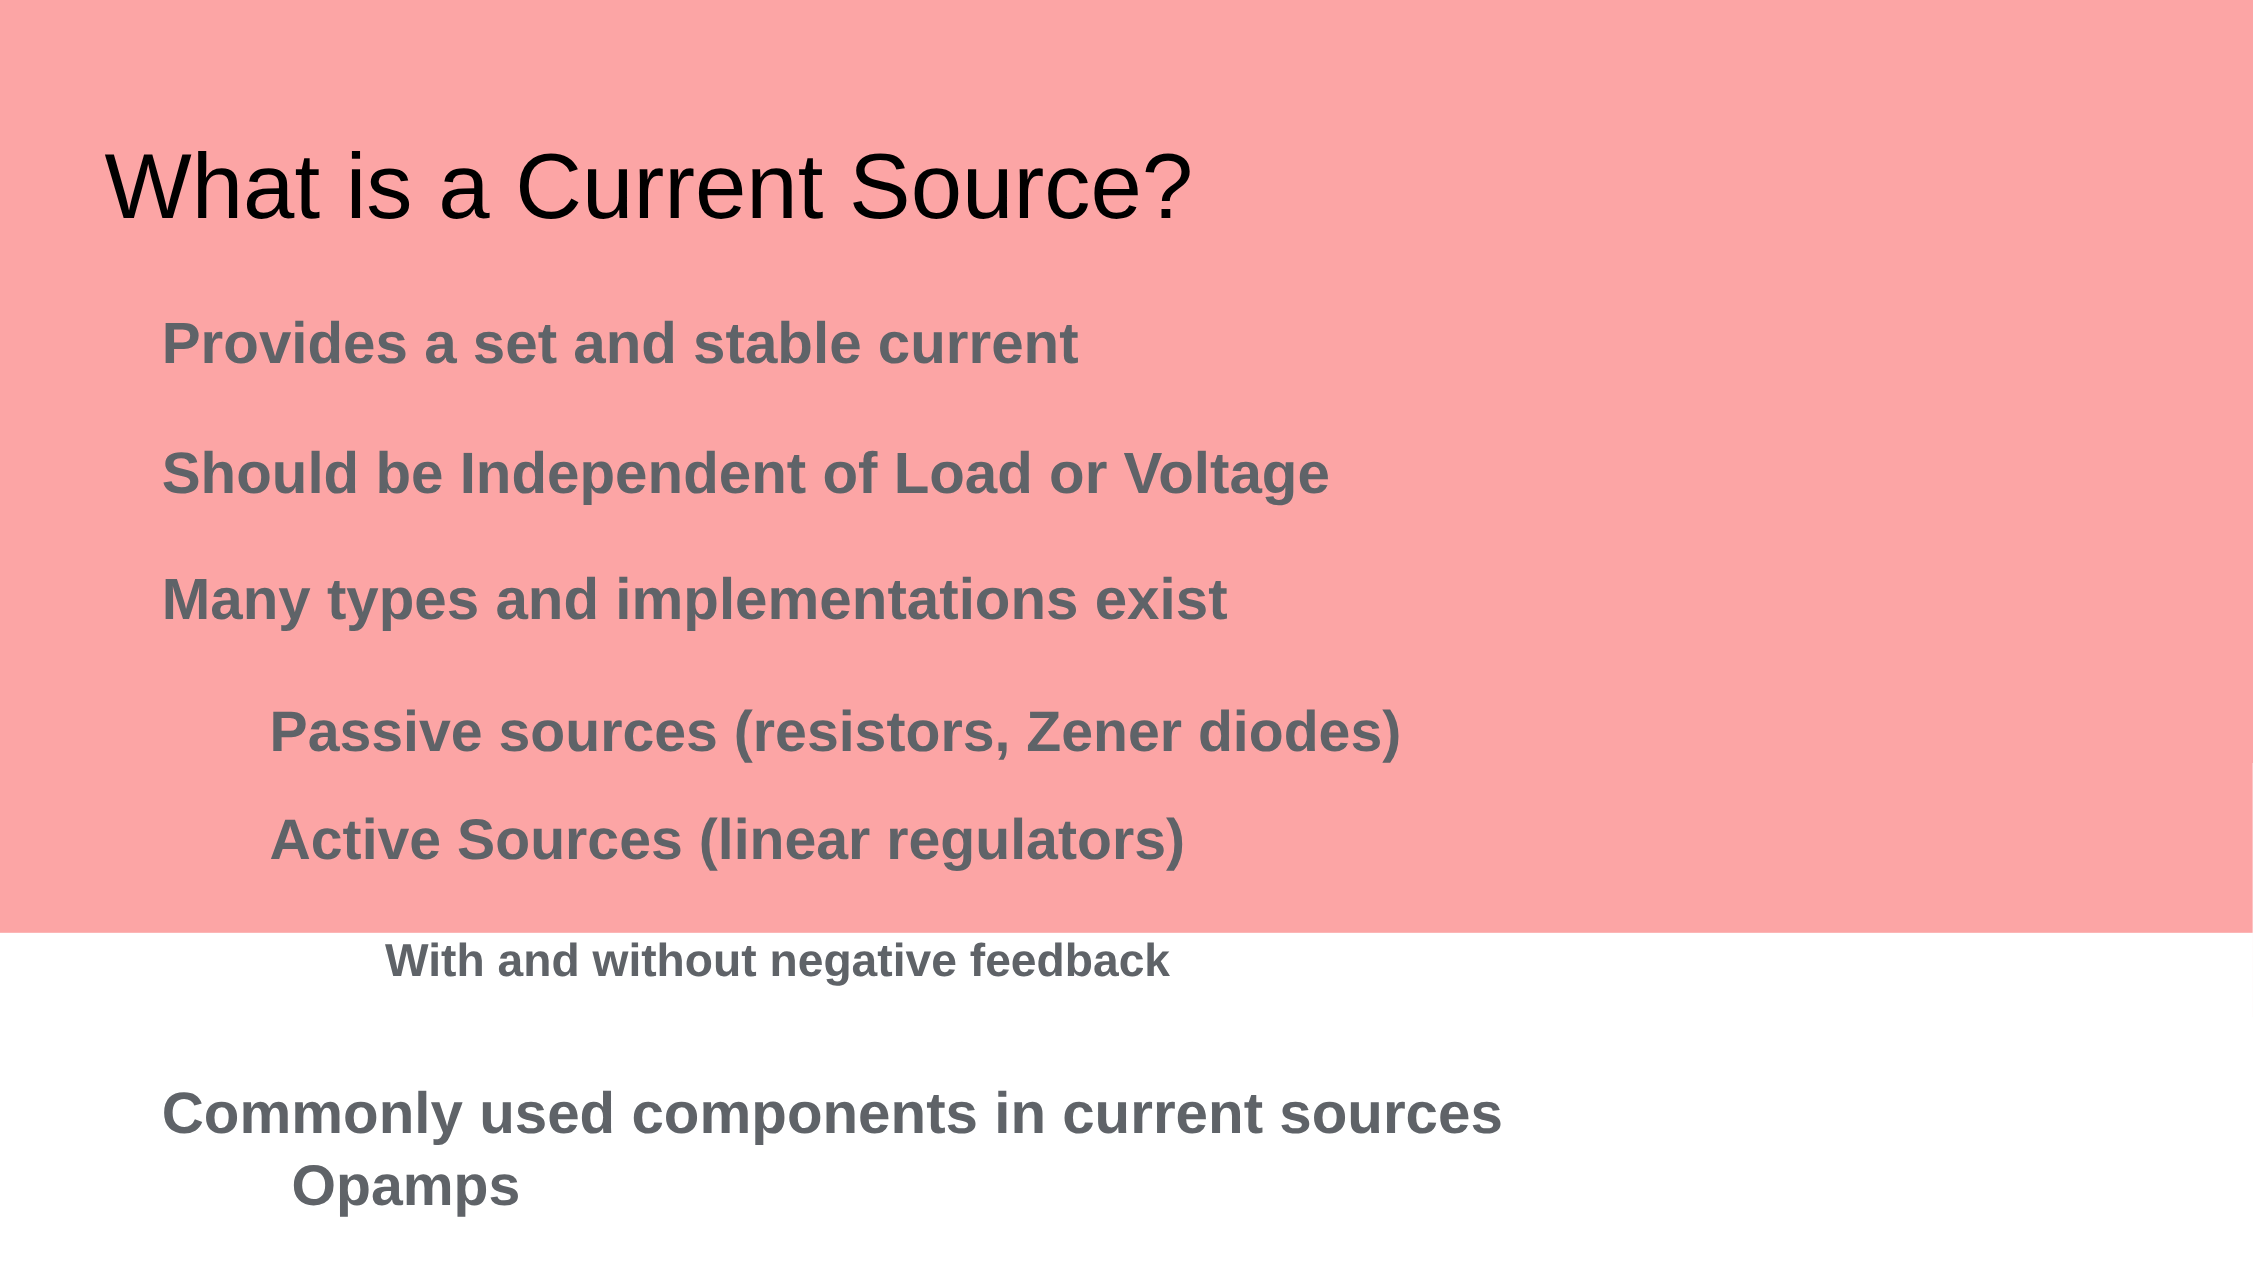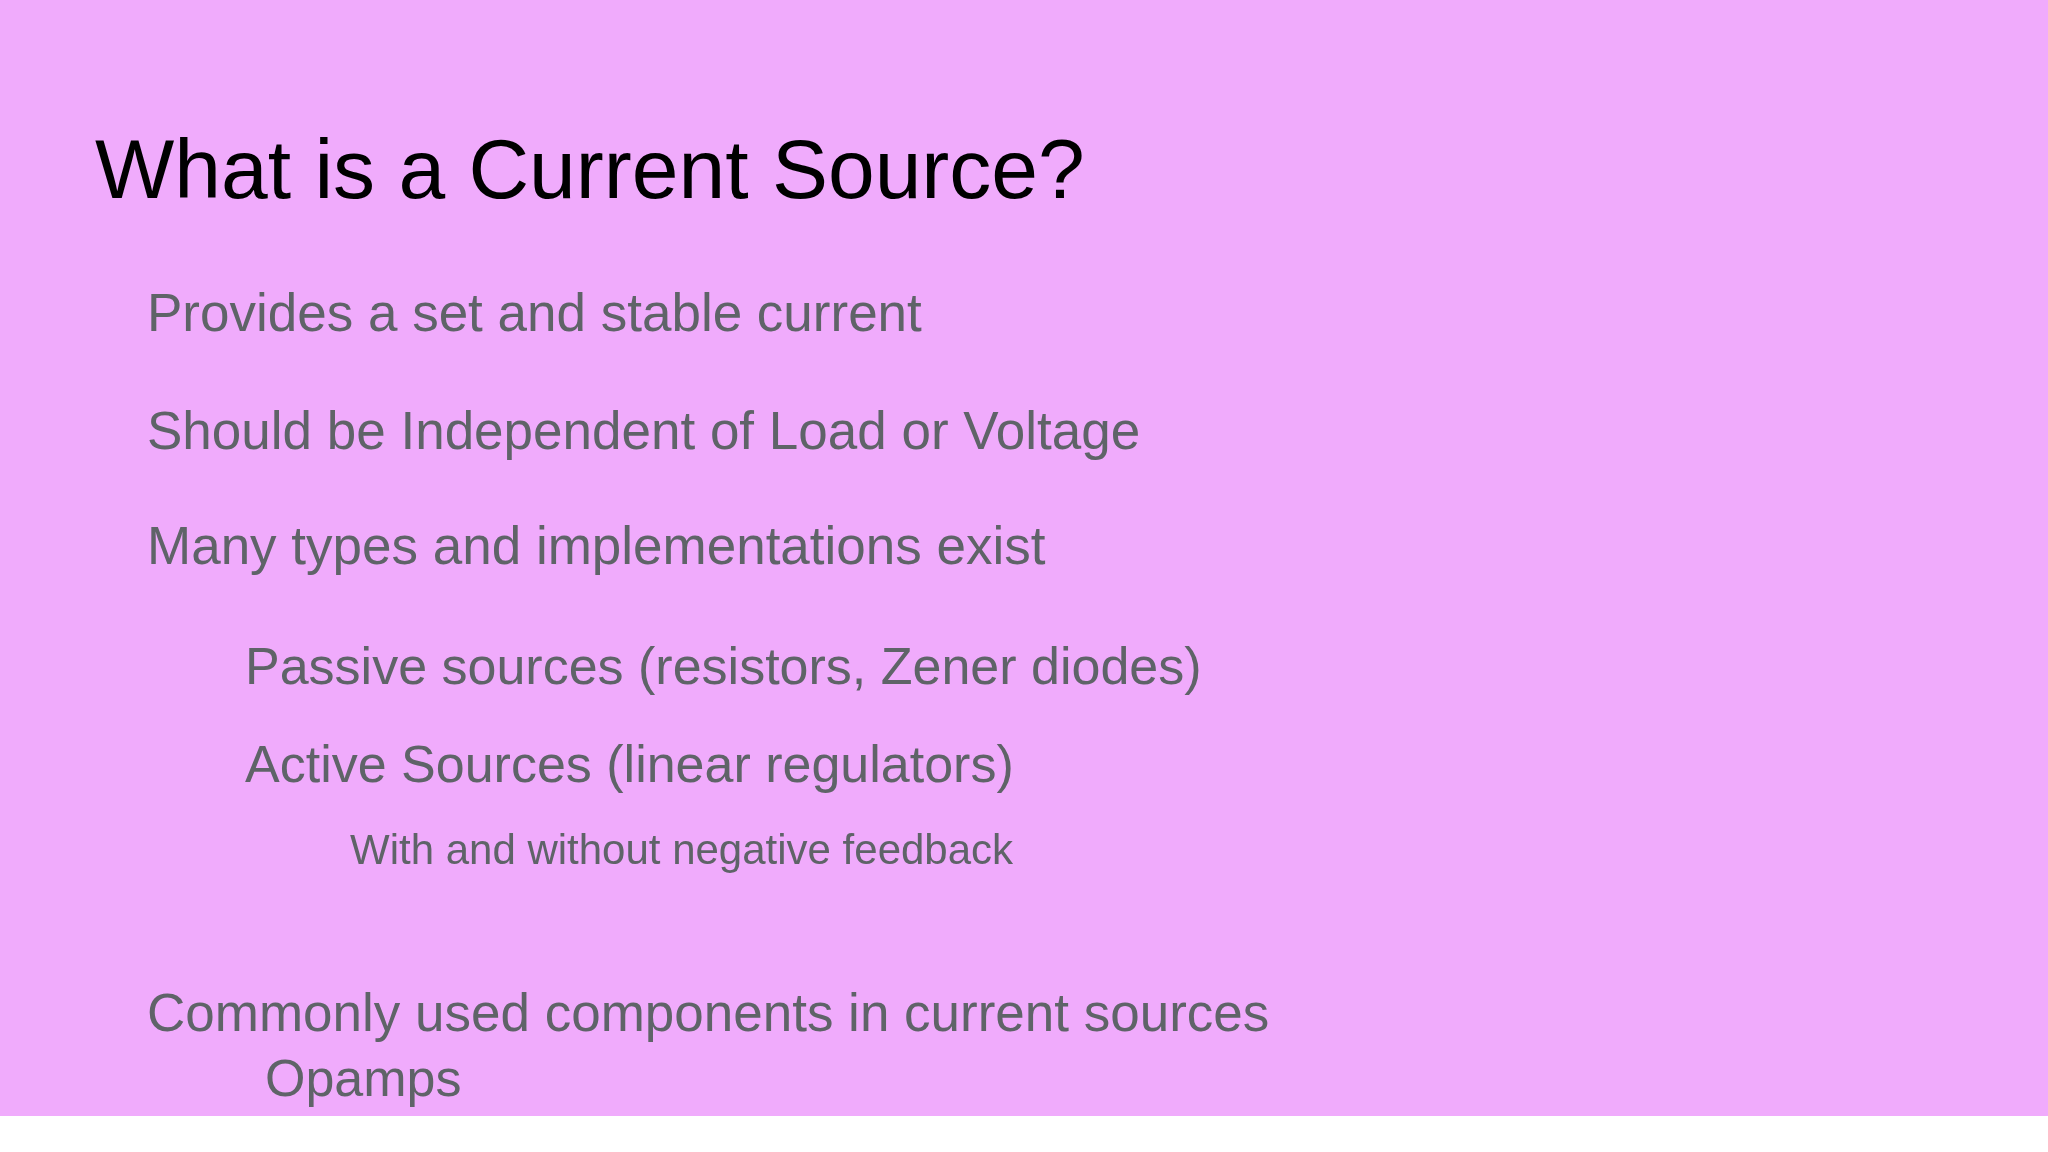--- a/index.html
+++ b/index.html
@@ -7,50 +7,51 @@
     padding: 0;
     width: 2048px;
     height: 1152px;
     background: #ffffff;
     overflow: hidden;
     font-family: "Liberation Sans", sans-serif;
   }
   .slide {
     position: relative;
     width: 2048px;
-    height: 1116px;
-    background: #f0abfc;
+    height: 848px;
+    background: #fca5a5;
   }
   .slide-title {
     position: absolute;
     left: 95px;
     top: 127px;
     margin: 0;
     font-size: 84px;
     font-weight: 400;
     line-height: 1;
     color: #000000;
     white-space: nowrap;
     letter-spacing: 0;
   }
   .line {
     position: absolute;
     line-height: 1;
     color: #5f6368;
     white-space: nowrap;
+    font-weight: bold;
   }
   .lvl1 { font-size: 53px; left: 147px; }
   .lvl2 { font-size: 52px; left: 245px; }
   .lvl3 { font-size: 42px; left: 350px; }
   .b0 { top: 286px; }
   .b1 { top: 404px; }
   .b2 { top: 519px; }
   .b3 { top: 640px; }
   .b4 { top: 738px; }
-  .b5 { top: 829px; }
+  .b5 { top: 852px; }
   .b6 { top: 939px; margin-top: 47px; }
   .b7 { top: 1052px; margin-left: 20px; }
 </style>
 </head>
 <body>
 
 <div class="slide">
   <h1 class="slide-title">What is a Current Source?</h1>
 
   <div class="line lvl1 b0">Provides a set and stable current</div>

